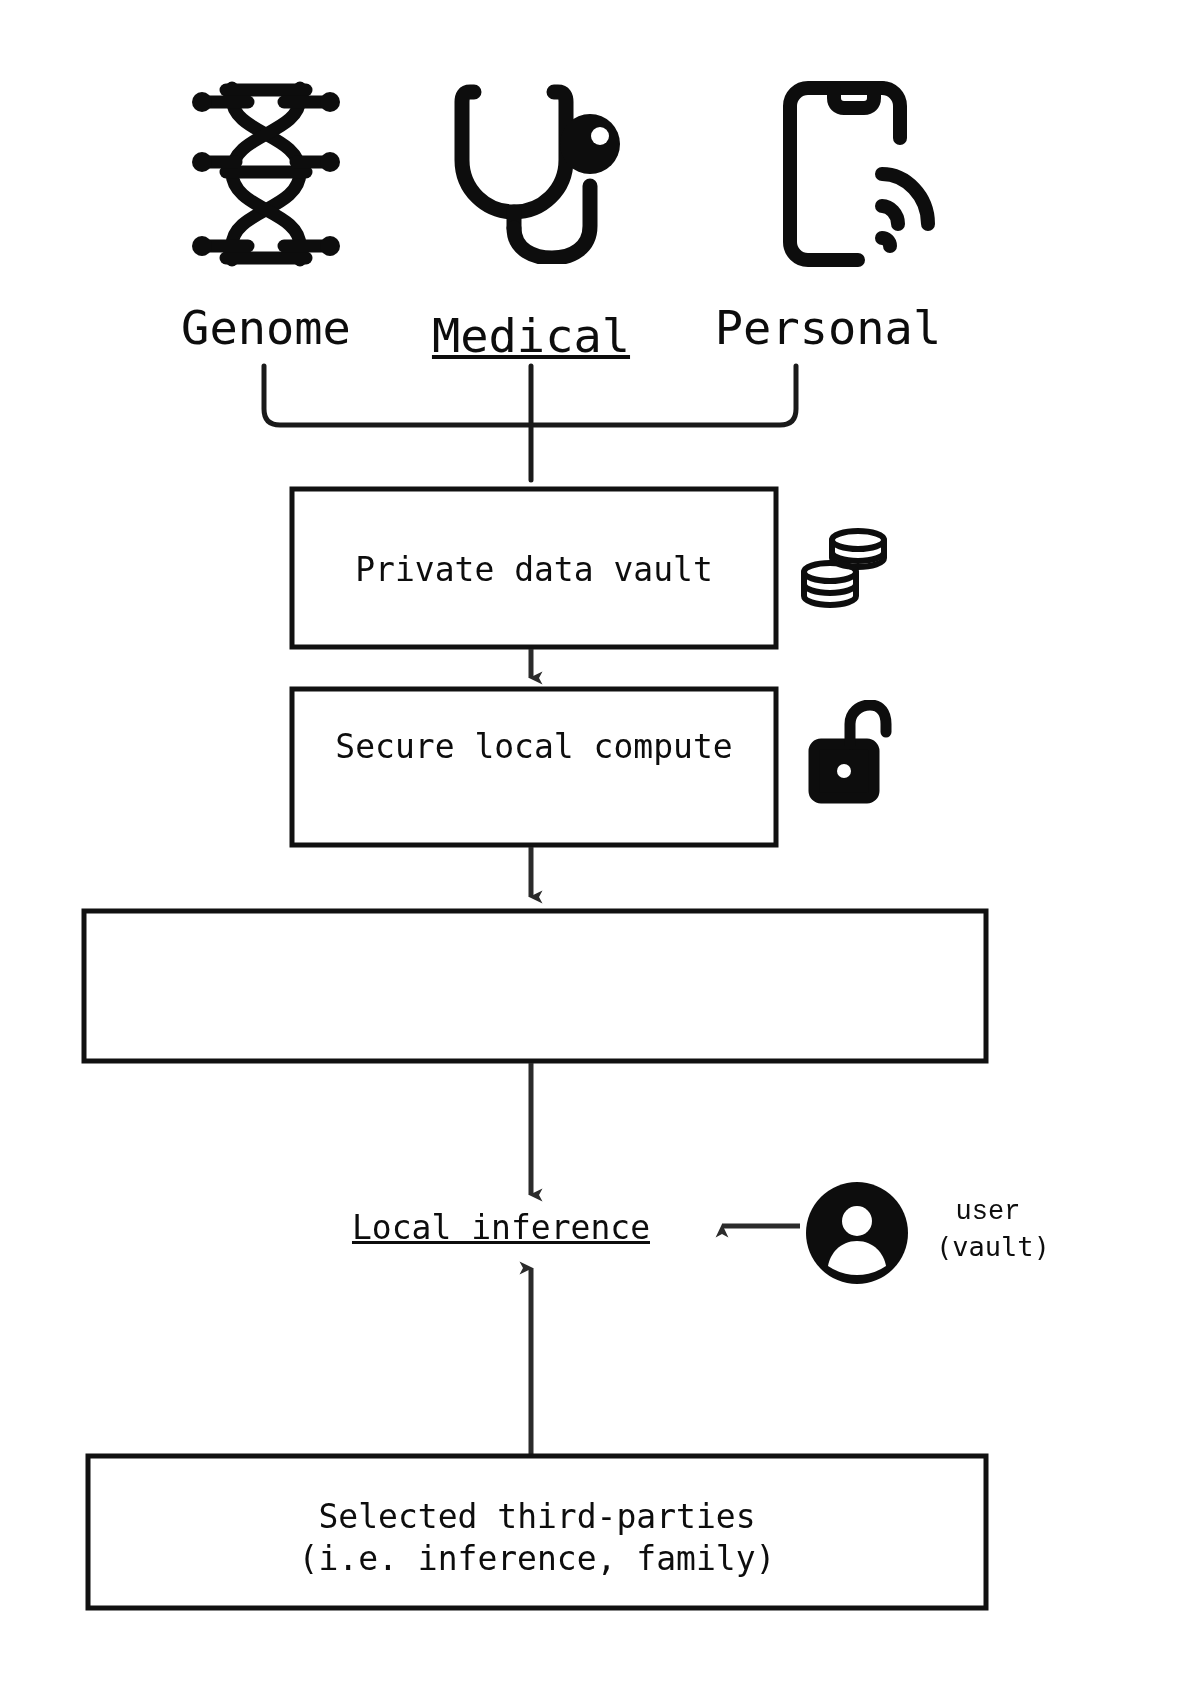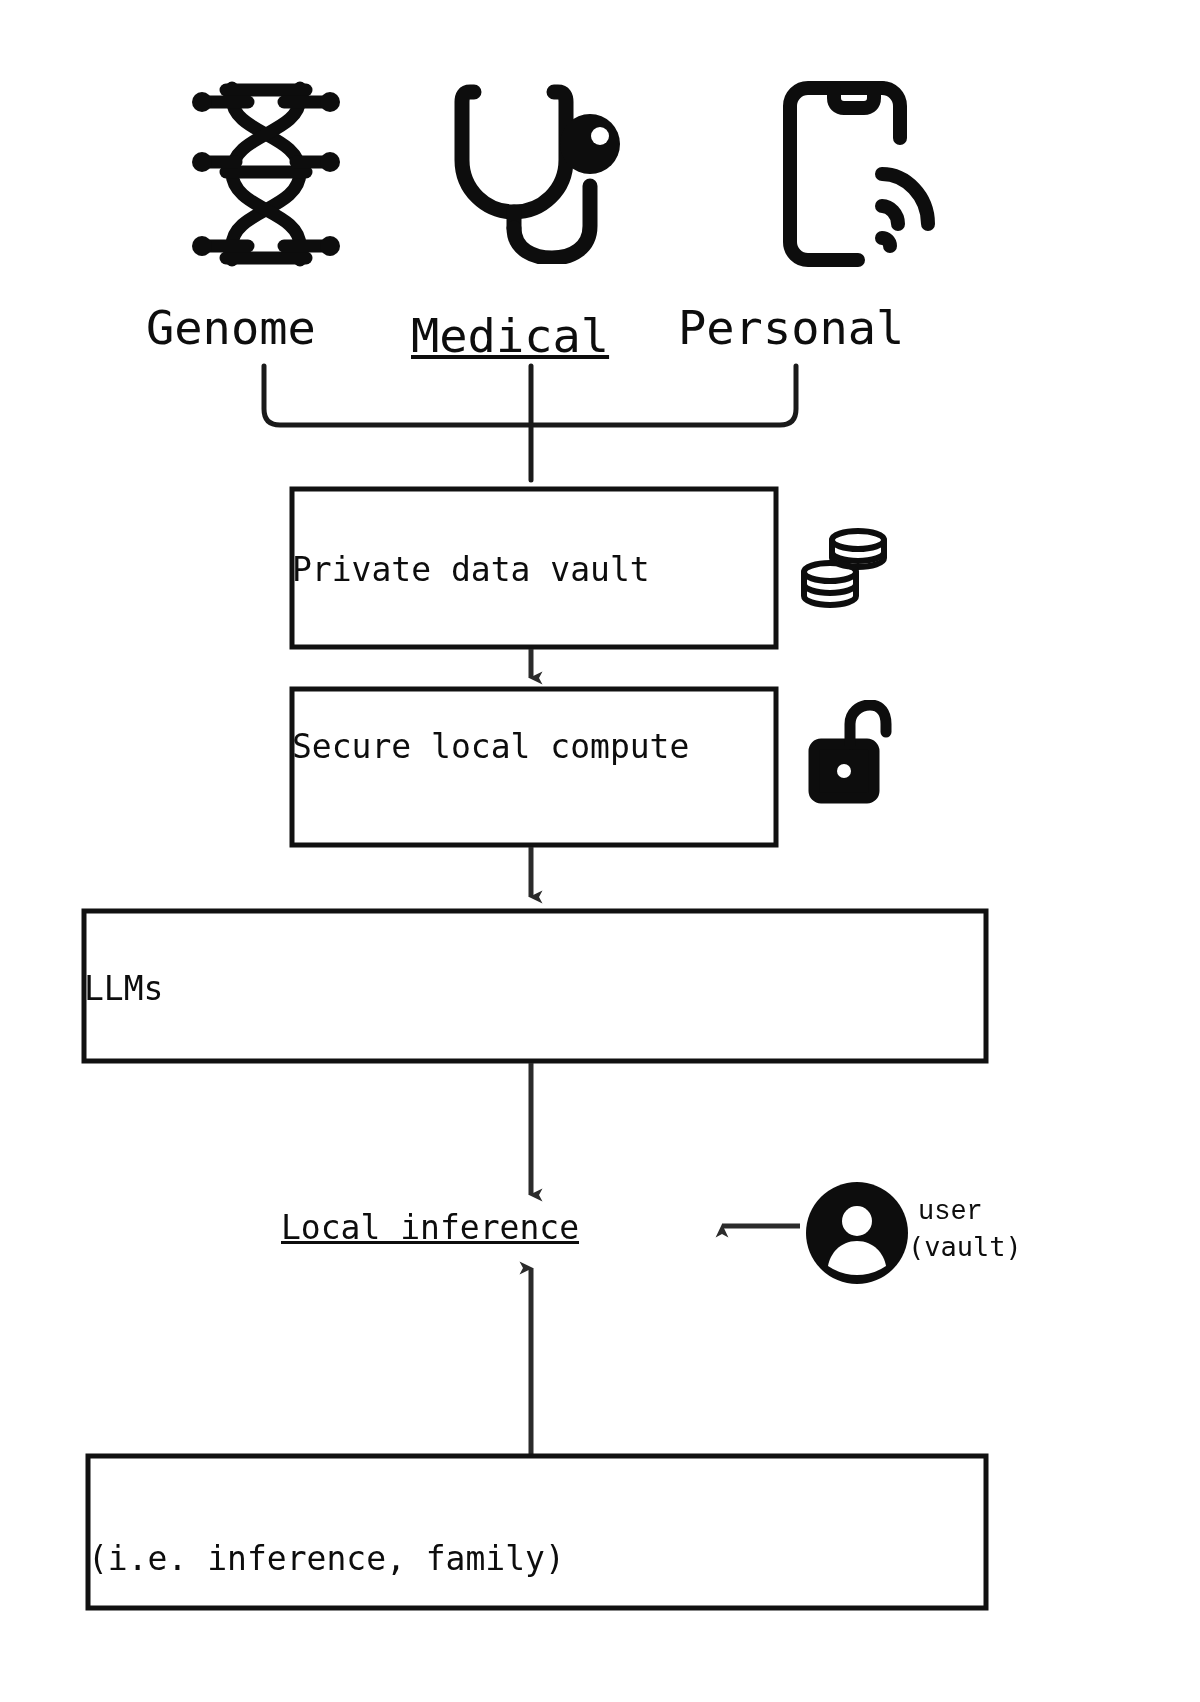--- a/index.html
+++ b/index.html
@@ -11,21 +11,21 @@
     overflow:hidden;
   }
   #stage{position:absolute;left:0;top:0;width:1200px;height:1702px;}
   svg.layer{position:absolute;left:0;top:0;width:1200px;height:1702px;}
 
   .lbl{
     position:absolute;
     font-family:"DejaVu Sans Mono","Liberation Mono",monospace;
     color:#0d0d0d;
     white-space:pre;
-    text-align:left;
+    text-align:center;
     line-height:1.18;
     letter-spacing:0px;
   }
   .src-label{font-size:47px;}
   .box-label{font-size:33px;}
   .big-label{font-size:33px;}
   .small-label{font-size:27px;line-height:1.25;}
 
   .icon-wrap{position:absolute;}
 </style>
@@ -146,22 +146,22 @@
   <div class="lbl src-label" style="left:146px;top:300px;width:240px;">Genome</div>
 
   <div class="lbl src-label" style="left:411px;top:308px;width:240px;text-decoration:underline;">Medical</div>
 
   <div class="lbl src-label" style="left:678px;top:300px;width:300px;">Personal</div>
 
   <div class="lbl box-label" style="left:292px;top:728px;width:484px;">Secure local compute</div>
 
   <div class="lbl box-label" style="left:292px;top:551px;width:484px;">Private data vault</div>
 
-  <div class="lbl box-label" style="left:84px;top:970px;width:902px;">LLMs</div>
 
   <div class="lbl big-label" style="left:281px;top:1209px;width:440px;text-decoration:underline;">Local inference</div>
 
   <div class="lbl small-label" style="left:918px;top:1196px;width:140px;font-family:Liberation Mono, monospace;">user</div>
   <div class="lbl small-label" style="left:908px;top:1230px;width:170px;">(vault)</div>
 
+  <div class="lbl box-label" style="left:88px;top:1498px;width:898px;">Selected third-parties</div>
   <div class="lbl box-label" style="left:88px;top:1540px;width:898px;">(i.e. inference, family)</div>
 
 </div>
 
 </body></html>

